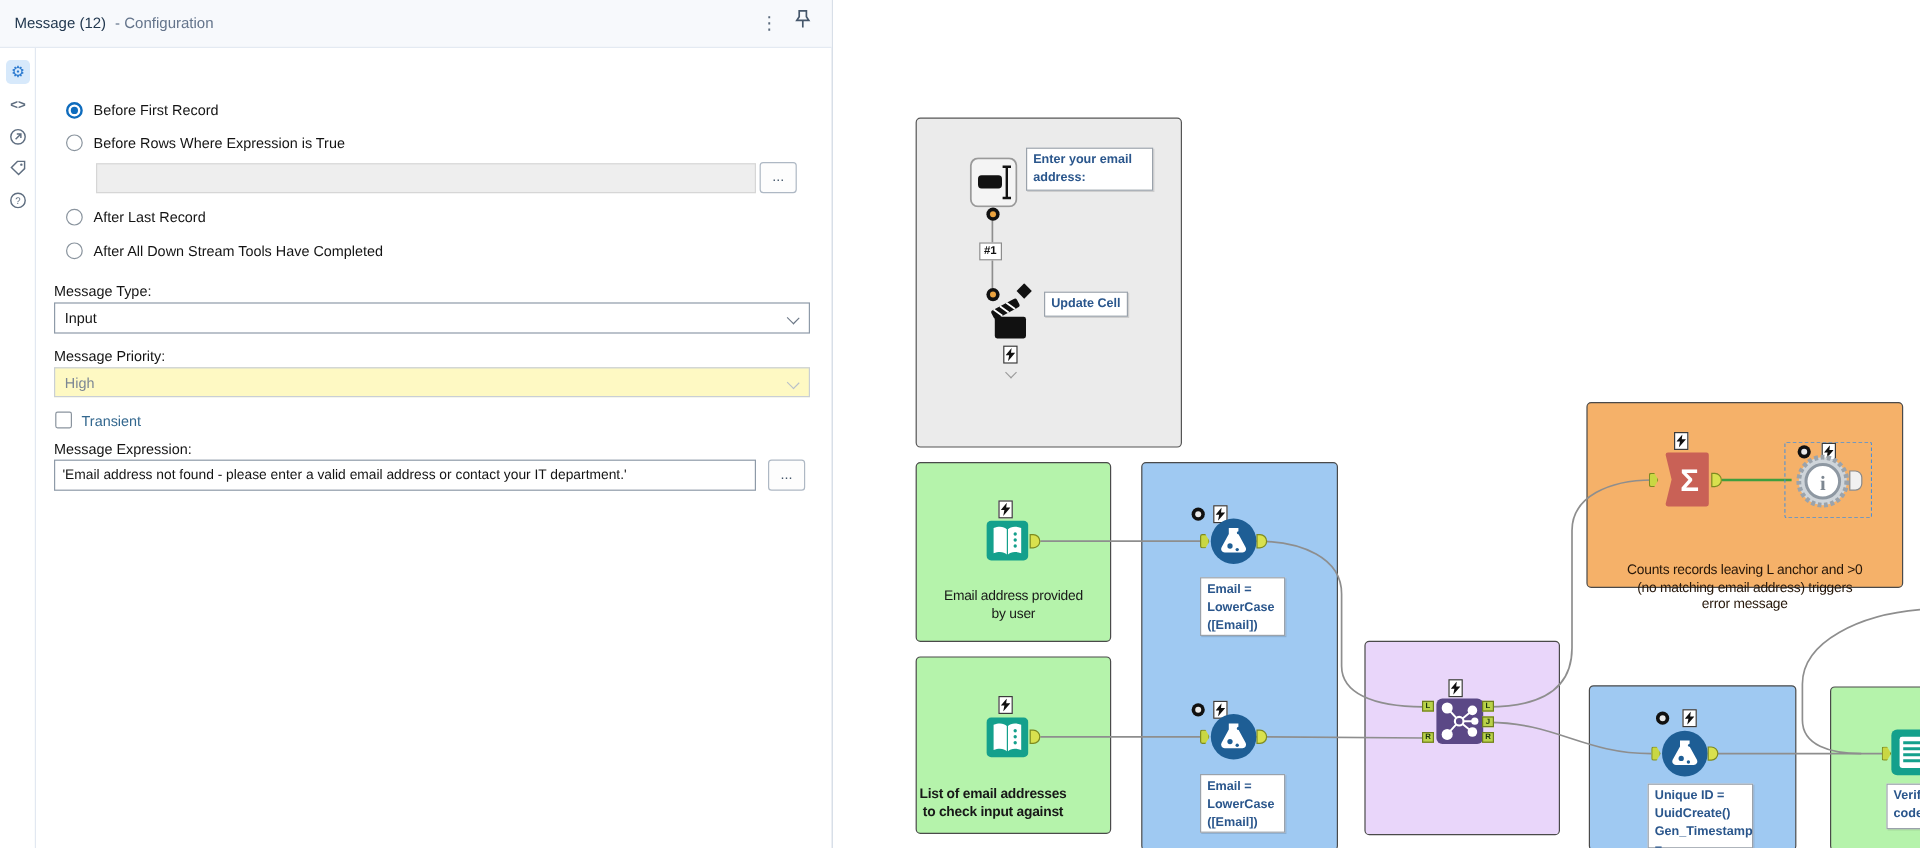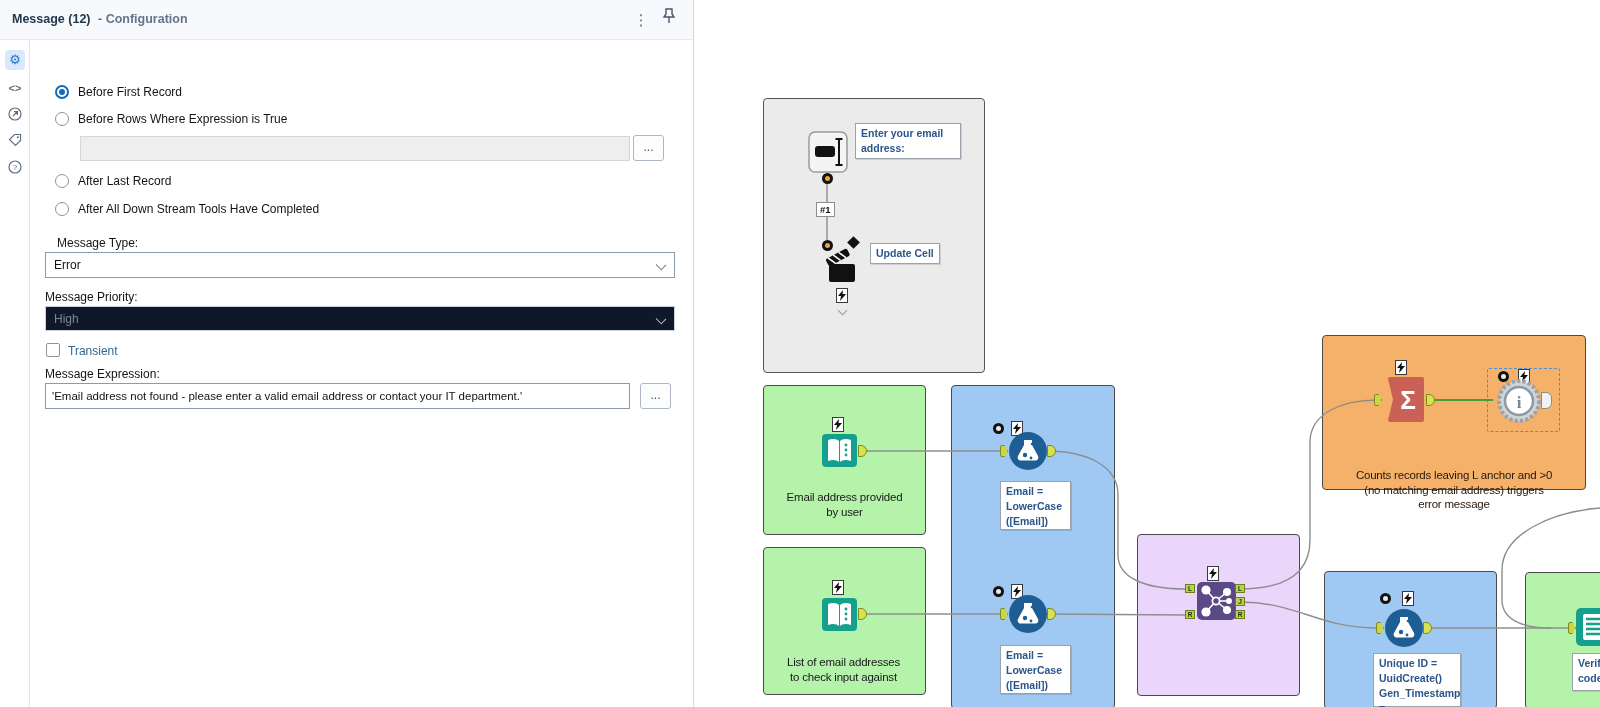--- a/index.html
+++ b/index.html
@@ -2,41 +2,41 @@
 <html><head>
 <meta charset="utf-8">
 <style>
   * { margin:0; padding:0; box-sizing:border-box; }
   html,body { width:1600px; height:707px; overflow:hidden; font-family:"Liberation Sans", sans-serif; background:#fff; }
 
   
   #config-panel { position:absolute; left:0; top:0; width:694px; height:707px; background:#fff; border-right:1px solid #cfd8e3; }
   #panel-header { position:absolute; left:0; top:0; width:100%; height:40px; background:#f7f9fc; border-bottom:1px solid #e4eaf2; }
   #panel-title { position:absolute; left:12px; top:12px; font-size:12.5px; color:#22384f; }
-  #panel-title b { font-weight:bold; }
-  #panel-title .sub { color:#64748b; font-weight:bold; margin-left:4px; }
+  #panel-title b { font-weight:normal; }
+  #panel-title .sub { color:#64748b; font-weight:normal; margin-left:4px; }
   .hdr-ic { position:absolute; top:9px; width:22px; height:22px; text-align:center; line-height:22px; color:#5b6b7d; font-size:15px; cursor:pointer; }
   #side-strip { position:absolute; left:0; top:40px; width:30px; height:667px; background:#fff; border-right:1px solid #e2e8f1; }
   .side-ic { position:absolute; left:5px; width:20px; height:20px; border-radius:4px; color:#5f6e80; font-size:13px; text-align:center; line-height:20px; }
   .side-ic.sel { background:#d7e9fb; color:#2878cf; }
   .side-ic svg { display:block; margin:3px auto; }
 
   .grouplab, .fldlab { position:absolute; font-size:12px; color:#141414; }
   #when-group { position:absolute; left:47px; top:80px; width:628px; height:147px; border:1px solid #aab3bd; border-radius:2px; }
   #when-legend { position:absolute; left:8px; top:-8px; background:#fff; padding:0 5px; font-size:12px; color:#141414; }
   .radio-row { position:absolute; height:16px; font-size:12px; color:#141414; display:flex; align-items:center; gap:9px; cursor:pointer; }
   .rb { width:14px; height:14px; border-radius:50%; border:1px solid #8a949e; background:#fff; flex:0 0 auto; position:relative; }
   .rb.on { border:2px solid #0f6cbd; }
   .rb.on::after { content:""; position:absolute; left:2px; top:2px; width:6px; height:6px; border-radius:50%; background:#0f6cbd; }
   .txtfld { position:absolute; border:1px solid #8e9aa8; background:#fff; font-size:11.5px; color:#141414; padding:0 6px; font-family:"Liberation Sans",sans-serif; }
   .txtfld.dis { background:#eeeeee; border:1px solid #d6d6d6; }
   .dots-btn { position:absolute; width:31px; height:26px; background:#fdfdfd; border:1px solid #aeb8c4; border-radius:3px; color:#45576b; font-size:12px; text-align:center; line-height:22px; cursor:pointer; }
   .selbox { position:absolute; height:26px; border:1px solid #8e9aa8; background:#fff; font-size:12px; color:#141414; line-height:24px; padding-left:8px; cursor:pointer; }
   .selbox .chev { position:absolute; right:9px; top:8px; width:8px; height:8px; border-right:1.5px solid #6b7786; border-bottom:1.5px solid #6b7786; transform:rotate(45deg) scale(1,0.9); }
-  .selbox.dis { background:#0f172a; border-color:#c9cfd6; color:#7c8794; cursor:default; }
+  .selbox.dis { background:#fef9c3; border-color:#c9cfd6; color:#7c8794; cursor:default; }
   .selbox.dis .chev { border-color:#b9c1ca; }
   .cb { position:absolute; width:14px; height:14px; border:1px solid #8a949e; border-radius:2px; background:#fff; cursor:pointer; }
   #transient-label { position:absolute; font-size:12px; color:#33678e; }
 
   
   #canvas-side { position:absolute; left:695px; top:0; width:905px; height:707px; }
   #tabbar { position:absolute; left:0; top:0; width:905px; height:40px; background:#f2f5f9; border-bottom:1px solid #e2e8f1; }
   #active-tab { position:absolute; left:2px; top:0; width:300px; height:40px; background:#fff; border-right:1px solid #e6ebf2; font-size:12px; color:#2c3e50; line-height:40px; padding-left:22px; cursor:pointer; }
   #tab-close { position:absolute; right:12px; top:0; color:#8595a7; font-size:13px; cursor:pointer; }
   #new-tab-btn { position:absolute; left:302px; top:0; width:42px; height:40px; text-align:center; line-height:38px; font-size:17px; color:#69788a; cursor:pointer; border-right:1px solid #e6ebf2; }
@@ -110,23 +110,23 @@
   <div class="dots-btn" style="left:633px;top:135px;">...</div>
   <div class="radio-row" style="left:55px;top:173px;">
     <span class="rb"></span>
     <span>After Last Record</span>
   </div>
   <div class="radio-row" style="left:55px;top:201px;">
     <span class="rb"></span>
     <span>After All Down Stream Tools Have Completed</span>
   </div>
 
-  <div class="fldlab" style="left:45px;top:236px;margin-left:12px;">Message Type:</div>
+  <div class="fldlab" style="left:45px;top:236px;">Message Type:</div>
   <div class="selbox" style="left:45px;top:252px;width:630px;">
-    <span>Error</span>
+    <span>Input</span>
     <span class="chev"></span>
   </div>
 
   <div class="fldlab" style="left:45px;top:290px;">Message Priority:</div>
   <div class="selbox dis" style="left:45px;top:306px;width:630px;height:25px;">
     <span>High</span>
     <span class="chev"></span>
   </div>
 
   <div class="cb" style="left:46px;top:343px;"></div>
@@ -224,21 +224,21 @@
       <svg width="35" height="37" viewBox="0 0 35 37">
         <rect x="0" y="2" width="35" height="33" rx="4" fill="#14a08c"></rect>
         <path d="M6 8 C11 6 15 7 17 9 L17 30 C15 28 11 27 6 29 Z" fill="#fff"></path>
         <path d="M29 8 C24 6 20 7 18 9 L18 30 C20 28 24 27 29 29 Z" fill="#fff"></path>
         <circle cx="24" cy="13" r="1.4" fill="#14a08c"></circle>
           <circle cx="24" cy="18" r="1.4" fill="#14a08c"></circle>
           <circle cx="24" cy="23" r="1.4" fill="#14a08c"></circle>
       </svg>
     </div>
     <div class="a-out" style="left:163px;top:568px;"></div>
-    <div class="cap" style="left:71px;top:615px;width:155px;">List of email addresses
+    <div class="cap" style="left:55px;top:615px;width:155px;font-weight:bold;">List of email addresses
 to check input against</div>
 
     <div class="disc" style="left:298px;top:383px;"></div>
     <div class="bolt-box" style="left:316px;top:381px;">
       <svg width="8" height="11" viewBox="0 0 8 11">
           <polygon points="5,0 0,6 3,6 2,11 8,4 4.5,4" fill="#111"></polygon>
         </svg>
     </div>
     <div class="a-in" style="left:305px;top:405px;"></div>
     <div class="tool" style="left:313px;top:391px;width:40px;height:40px;">

